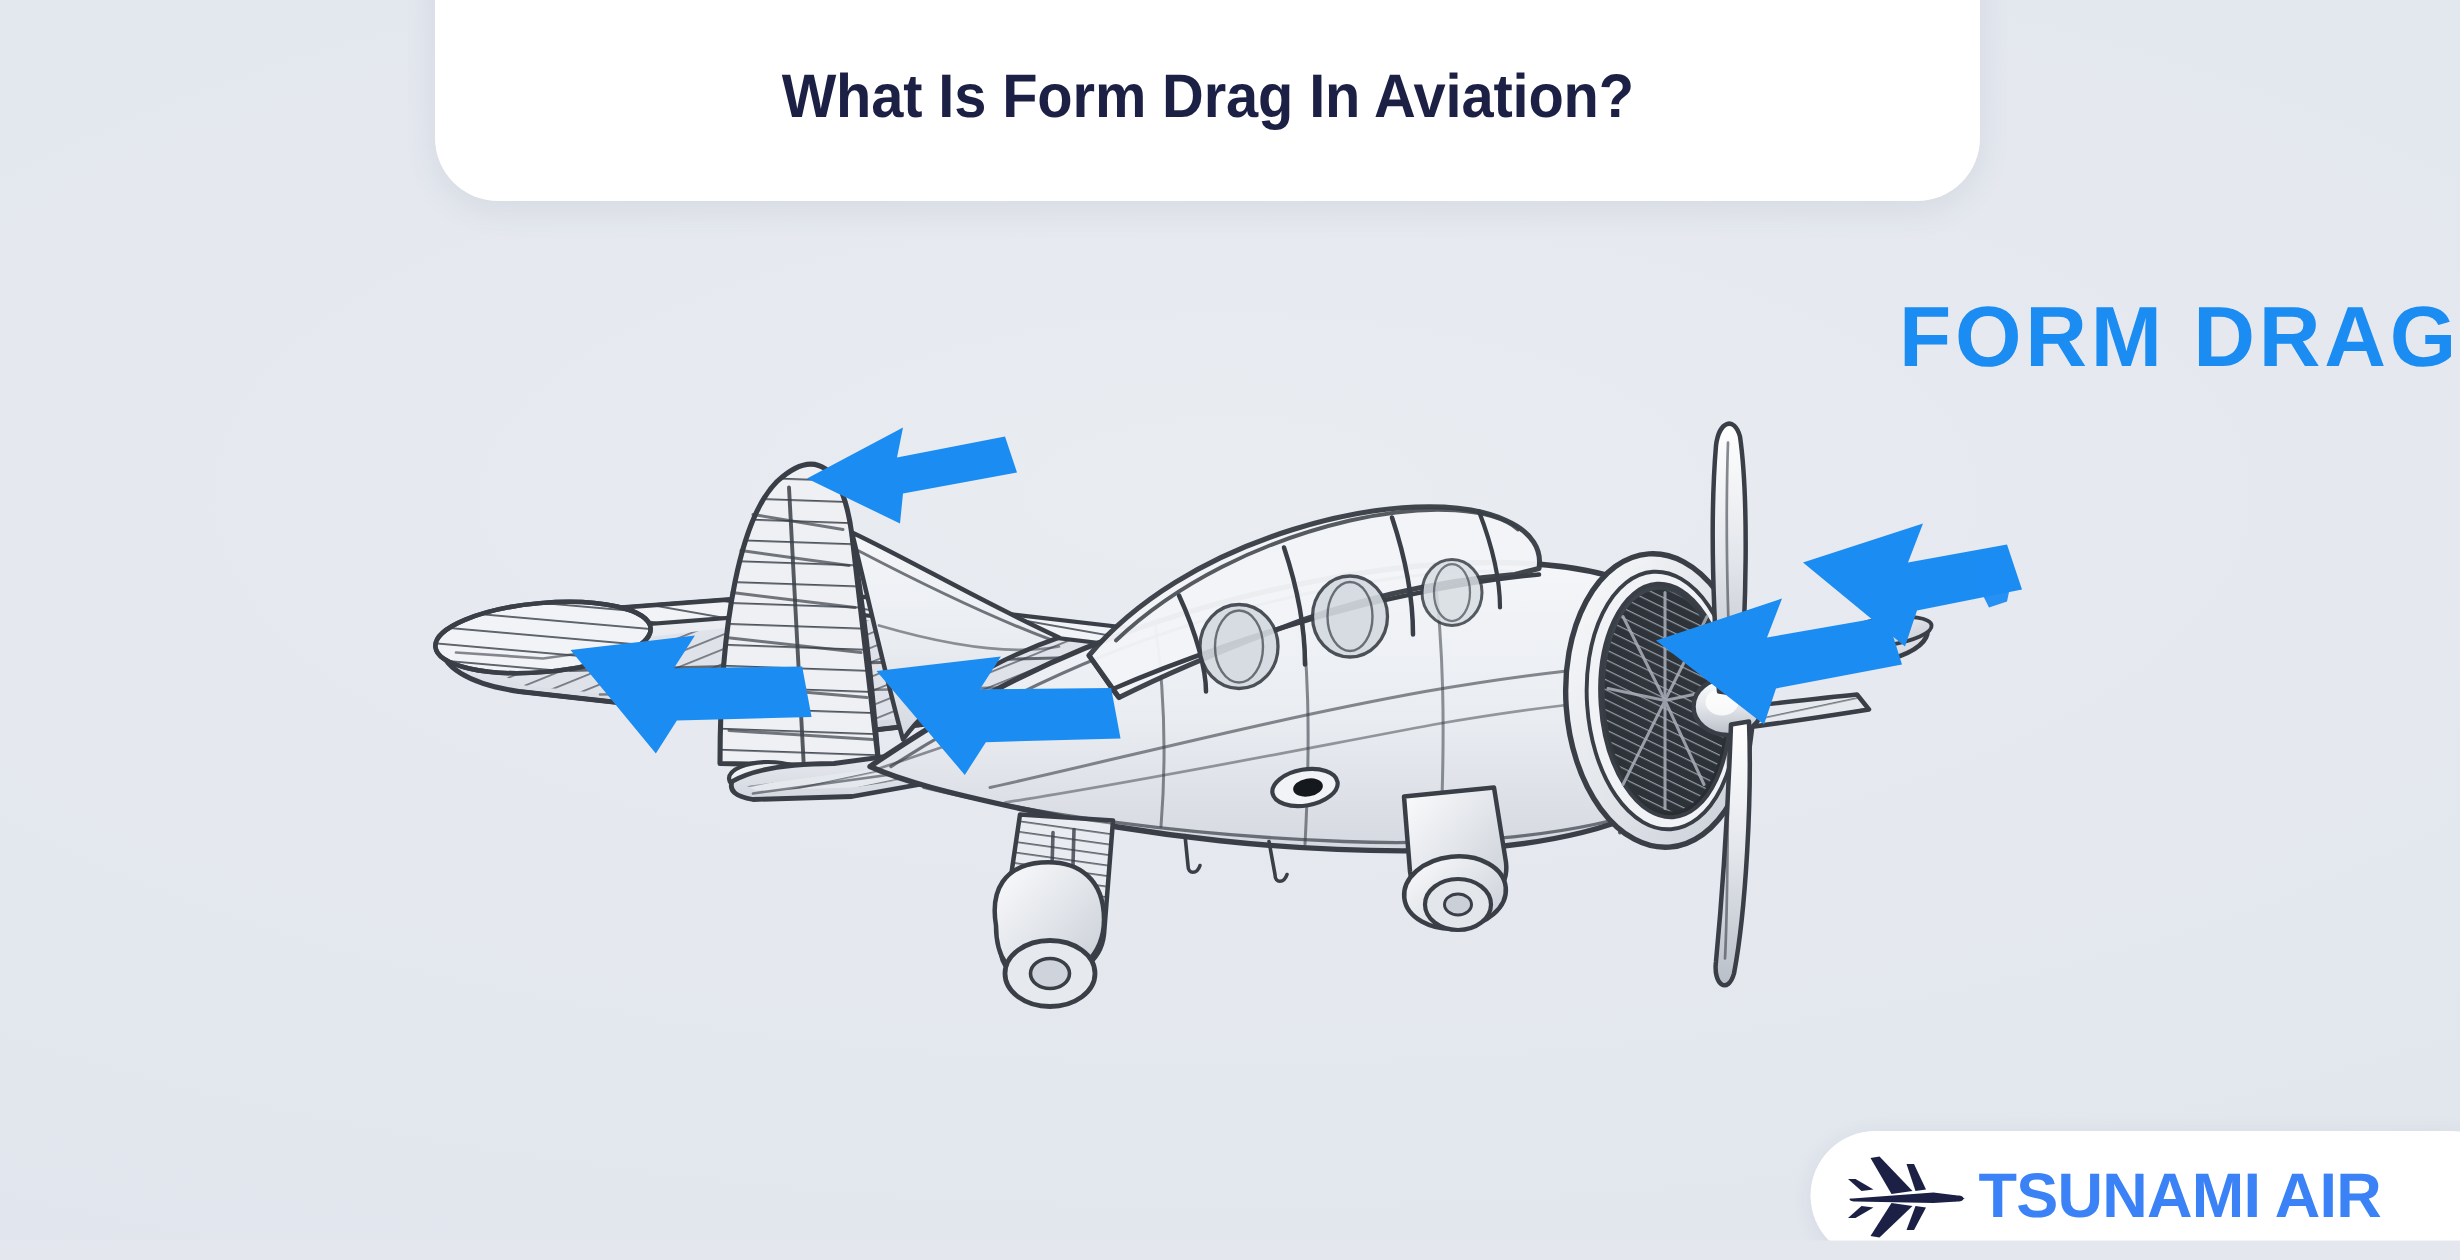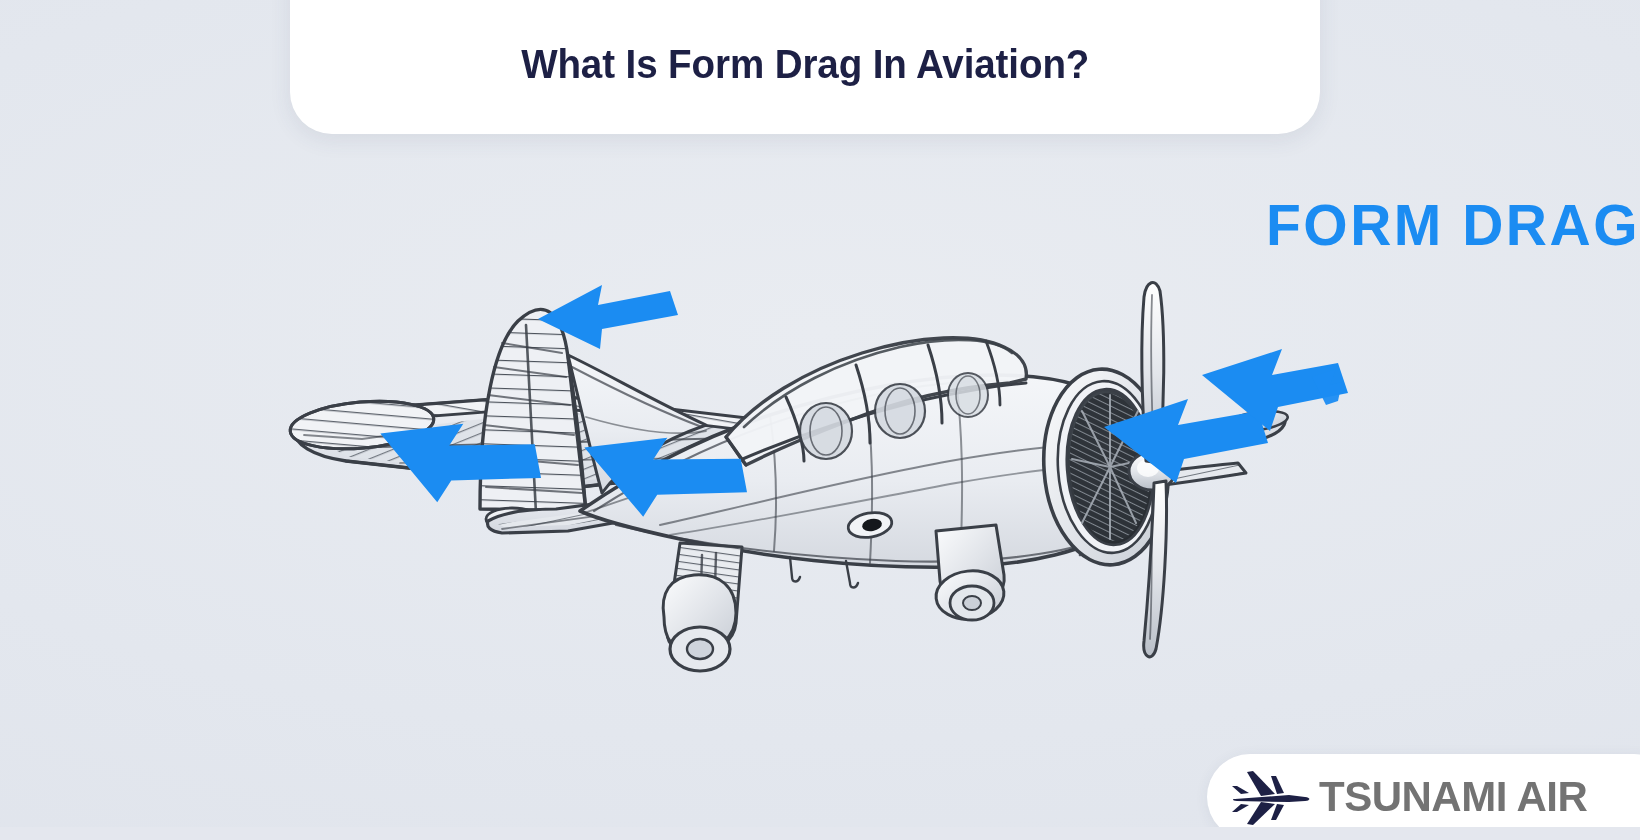--- a/index.html
+++ b/index.html
@@ -108,21 +108,21 @@
     height: 62px;
     flex: 0 0 auto;
     margin-right: 8px;
   }
   #logo-mark svg { display:block; width:80px; height:62px; }
   #logo-text {
     font-family: "Liberation Sans", sans-serif;
     font-size: 42px;
     font-weight: 700;
     letter-spacing: -0.5px;
-    color: #737373;
+    color: #3b82f6;
     white-space: nowrap;
   }
 </style>
 </head>
 <body>
 
 <div id="page">
 
   <div id="title-card">
     <div id="page-title">What Is Form Drag In Aviation?</div>

